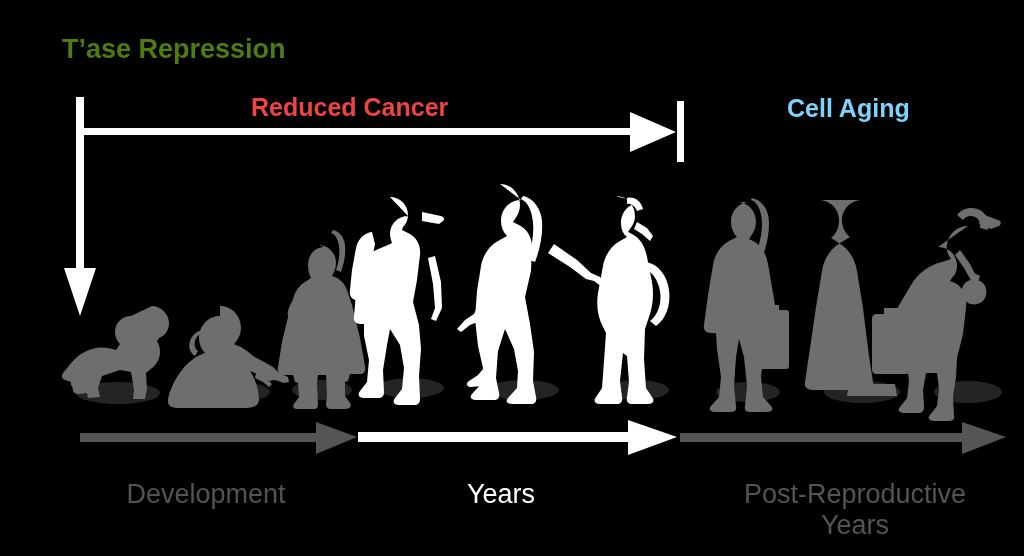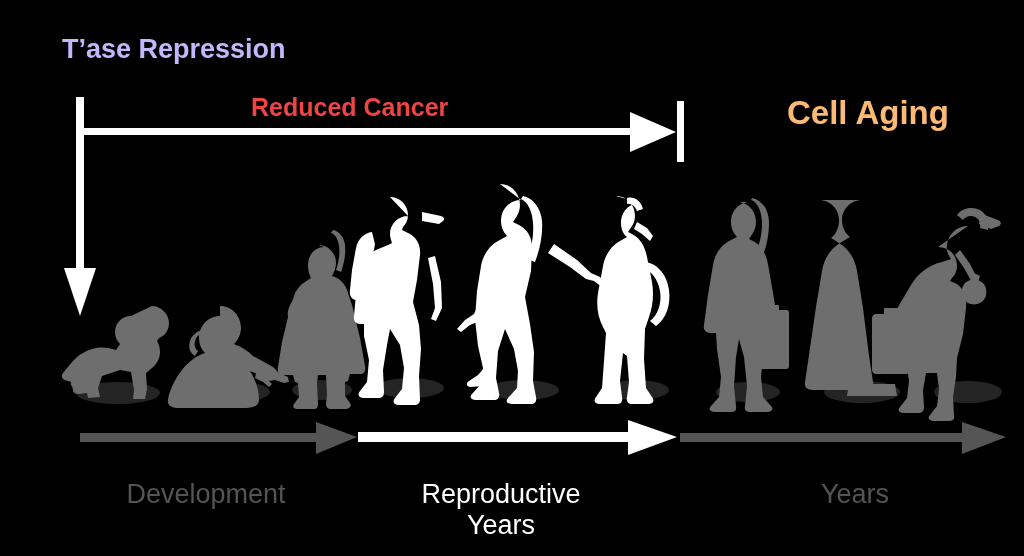--- a/index.html
+++ b/index.html
@@ -23,33 +23,33 @@
   .label {
     position: absolute;
     font-weight: bold;
     white-space: nowrap;
     letter-spacing: 0px;
   }
   #tase-repression-label {
     left: 62px;
     top: 34px;
     font-size: 27px;
-    color: #c4b5fd;
+    color: #4d7c0f;
   }
   #reduced-cancer-label {
     left: 251px;
     top: 93px;
     font-size: 25px;
     color: #ef4444;
   }
   #cell-aging-label {
     left: 787px;
     top: 94px;
-    font-size: 33px;
-    color: #fdba74;
+    font-size: 25px;
+    color: #7dd3fc;
   }
   .phase-label {
     position: absolute;
     font-weight: normal;
     font-size: 27px;
     text-align: center;
     line-height: 1.13;
   }
   #development-label {
     left: 60px;
@@ -234,21 +234,21 @@
 
   <div class="label" id="tase-repression-label">T’ase Repression</div>
 
   <div class="label" id="reduced-cancer-label">Reduced Cancer</div>
 
   <div class="label" id="cell-aging-label">Cell Aging</div>
 
   <div class="phase-label" id="development-label">Development</div>
 
   <div class="phase-label" id="reproductive-label">
-    <div>Reproductive</div>
     <div>Years</div>
   </div>
 
   <div class="phase-label" id="post-reproductive-label">
+    <div>Post-Reproductive</div>
     <div>Years</div>
   </div>
 
 </div>
 
 </body></html>

